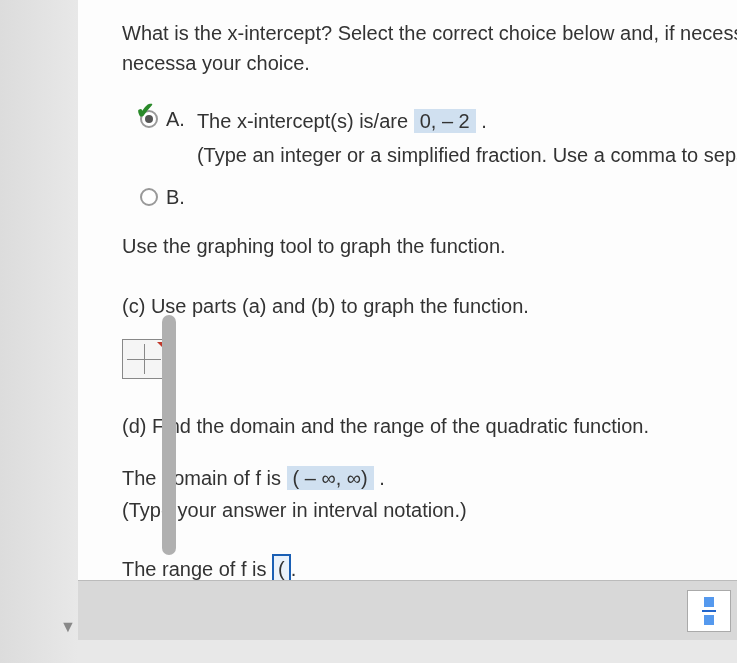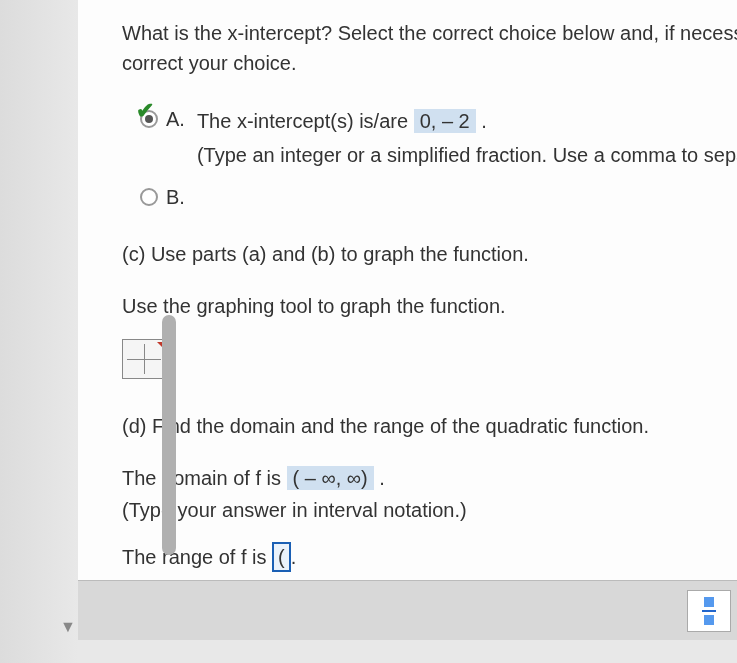--- a/index.html
+++ b/index.html
@@ -218,54 +218,54 @@
   </style>
 </head>
 <body>
 
 <div class="left-gutter"></div>
 
 <div class="page">
 
   <div class="question-prompt">
     <span>What is the x-intercept? Select the correct choice below and, if necessa</span><br>
-    <span>correct your choice.</span>
+    <span>necessa your choice.</span>
   </div>
 
   <div class="choice-row">
     <div class="radio selected">
       <span class="checkmark">✔</span>
     </div>
     <div class="choice-letter">A.</div>
     <div class="choice-body">
       <span>The x-intercept(s) is/are </span><span class="answer-highlight">0, – 2</span><span> .</span>
       <div class="hint">(Type an integer or a simplified fraction. Use a comma to separa</div>
     </div>
   </div>
 
   <div class="choice-row" style="margin-top:14px;">
     <div class="radio"></div>
     <div class="choice-letter">B.</div>
   </div>
 
+  <div class="section" style="margin-top:22px;">Use the graphing tool to graph the function.</div>
   <div class="section">(c) Use parts (a) and (b) to graph the function.</div>
-  <div class="section" style="margin-top:22px;">Use the graphing tool to graph the function.</div>
 
   <div class="graph-icon">
     <span class="dot"></span>
   </div>
 
   <div class="section" style="margin-top:28px;">(d) Find the domain and the range of the quadratic function.</div>
 
   <div class="section" style="margin-top:22px;">
     <span>The domain of f is </span><span class="domain-answer">( – ∞, ∞)</span><span> .</span>
   </div>
   <div style="font-size:20px;color:#333;margin-top:6px;">(Type your answer in interval notation.)</div>
 
-  <div class="section" style="margin-top:20px;">
+  <div class="section" style="margin-top:32px;">
     <span>The range of f is </span><span class="range-input">( </span><span>.</span>
   </div>
   <div style="font-size:20px;color:#333;margin-top:6px;">(Type your answer in interval notation.)</div>
 
   <div class="scrollbar-track">
     <div class="scrollbar-thumb"></div>
   </div>
 </div>
 
 <div class="bottom-bar">

